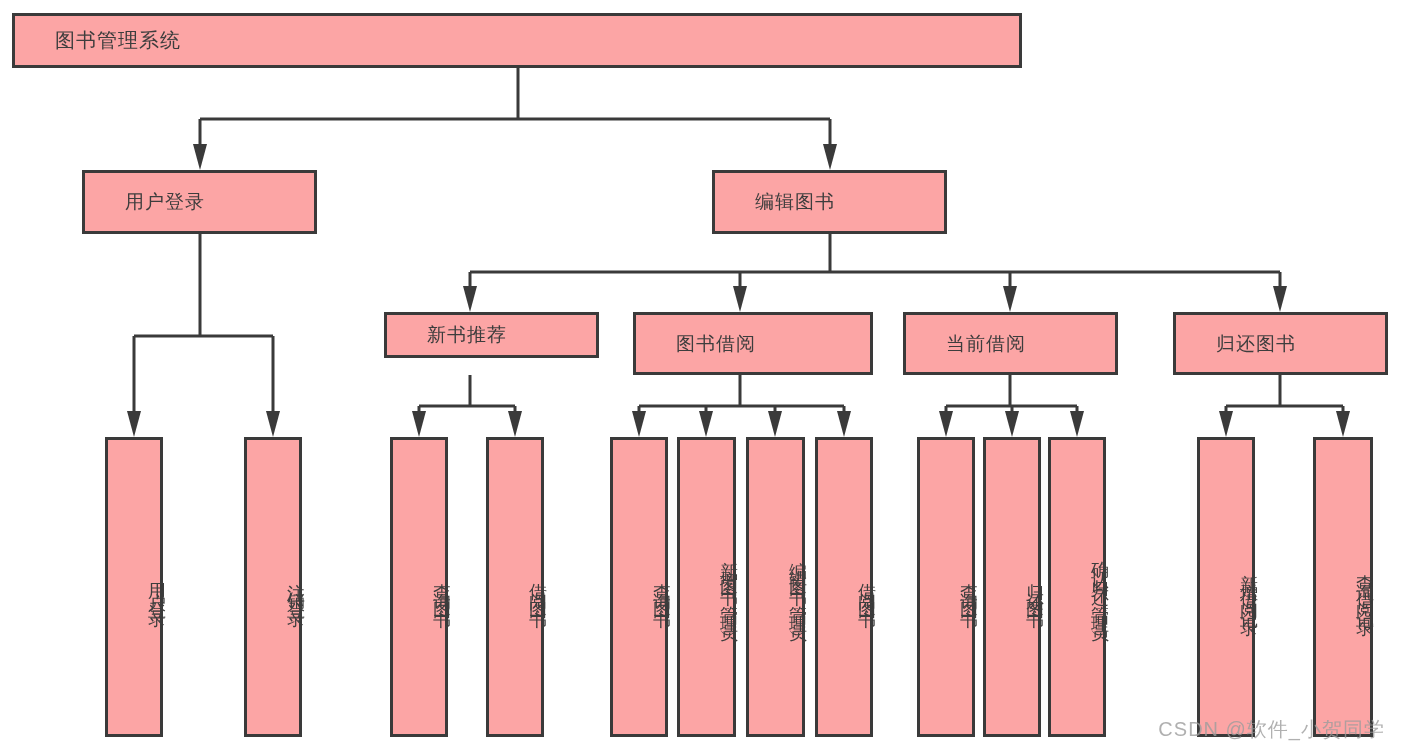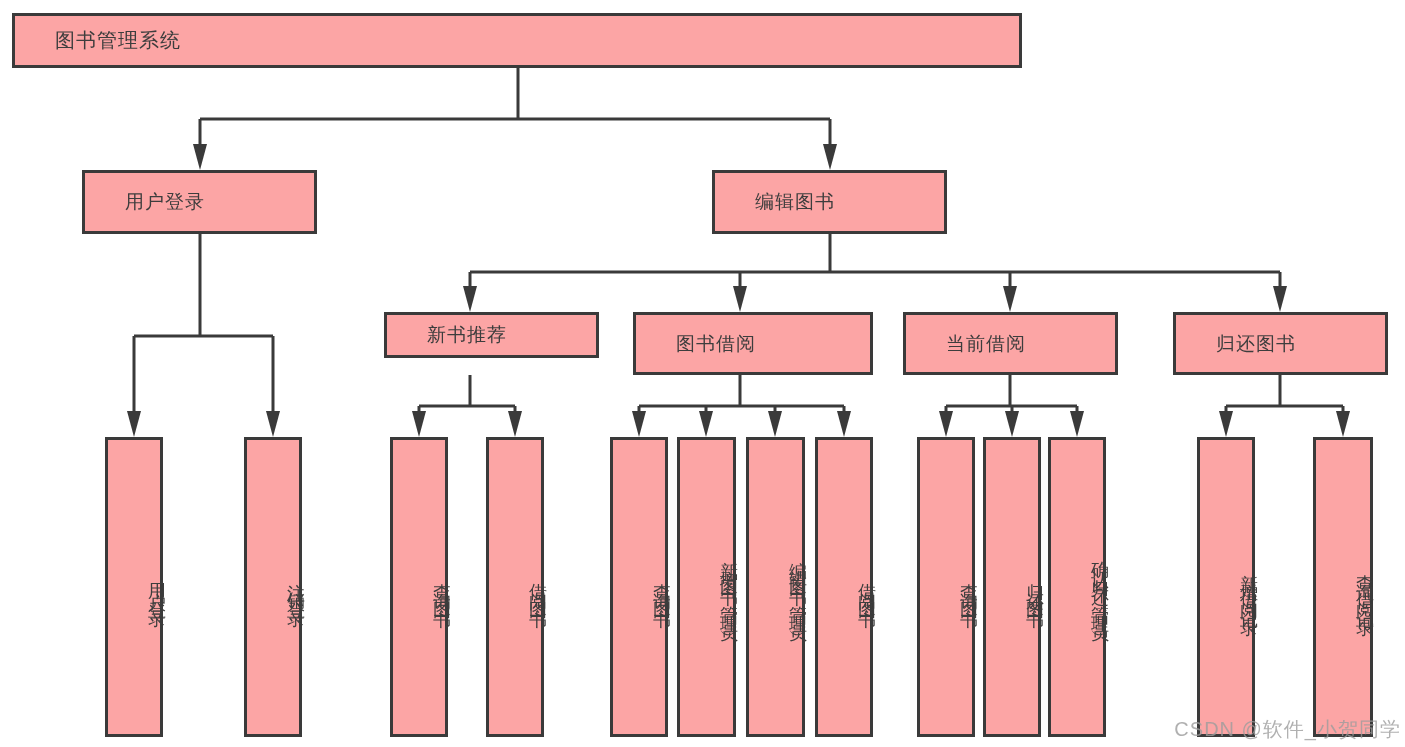--- a/index.html
+++ b/index.html
@@ -43,21 +43,21 @@
   .vbox span {
     writing-mode: vertical-rl;
     text-orientation: mixed;
     font-size: 18px;
     letter-spacing: 9px;
     line-height: 1;
     white-space: nowrap;
   }
   .watermark {
     position: absolute;
-    right: 4px;
+    right: 20px;
     bottom: 4px;
     font-size: 20px;
     letter-spacing: 1px;
     color: rgba(156, 156, 156, 0.8);
     z-index: 2;
     pointer-events: none;
   }
 </style>
 </head>
 <body>

